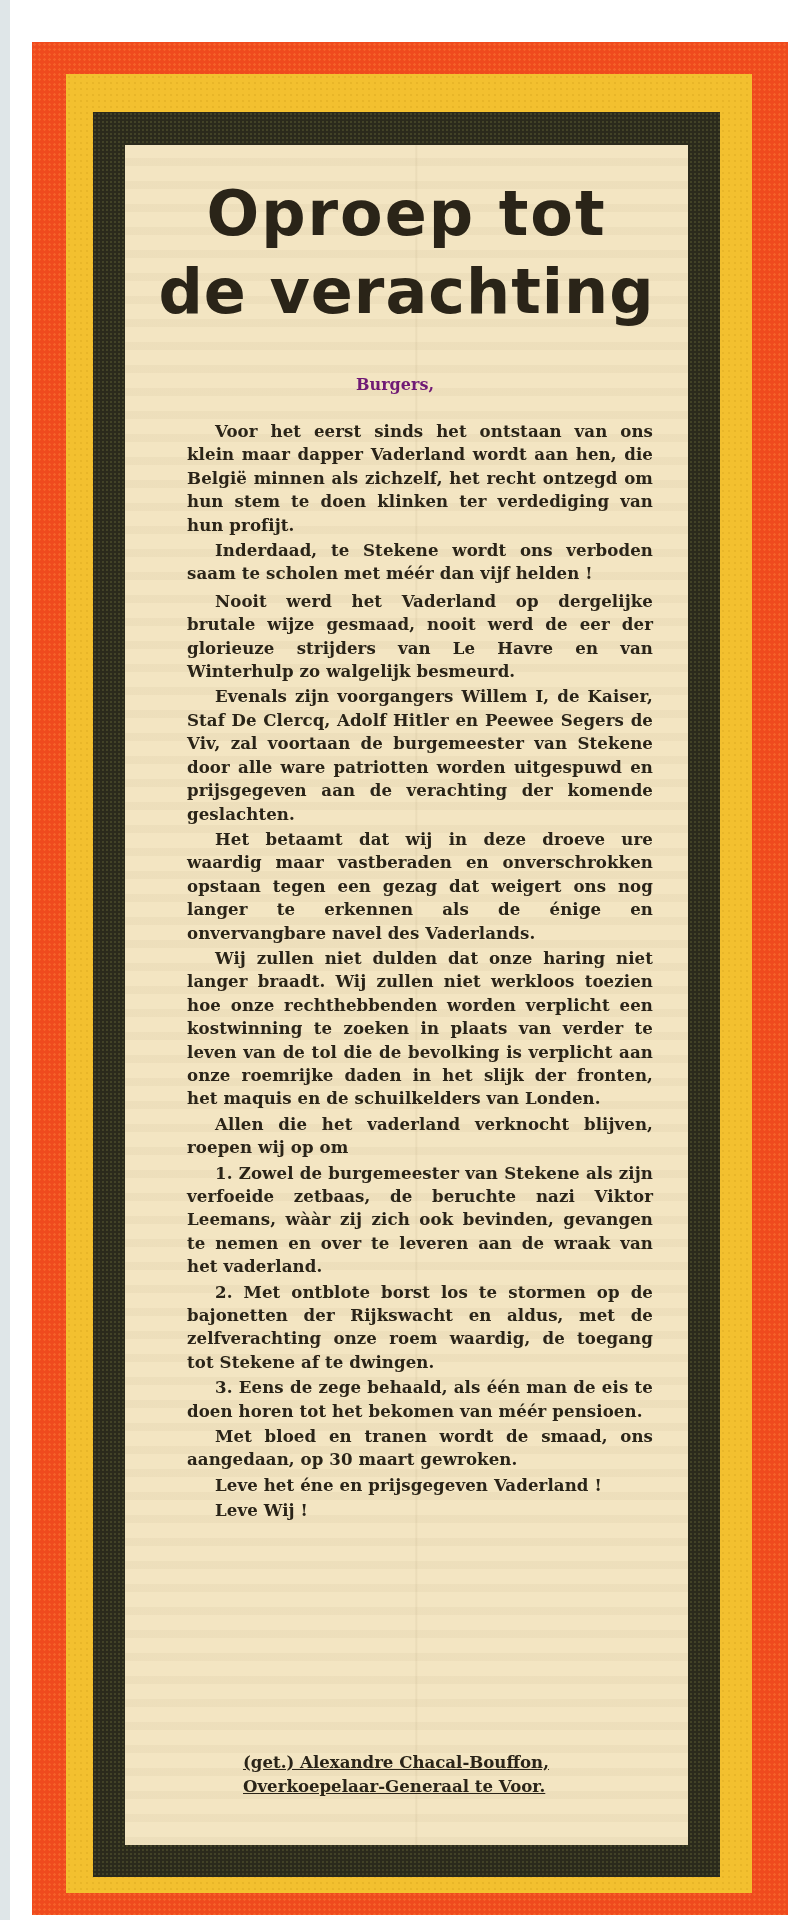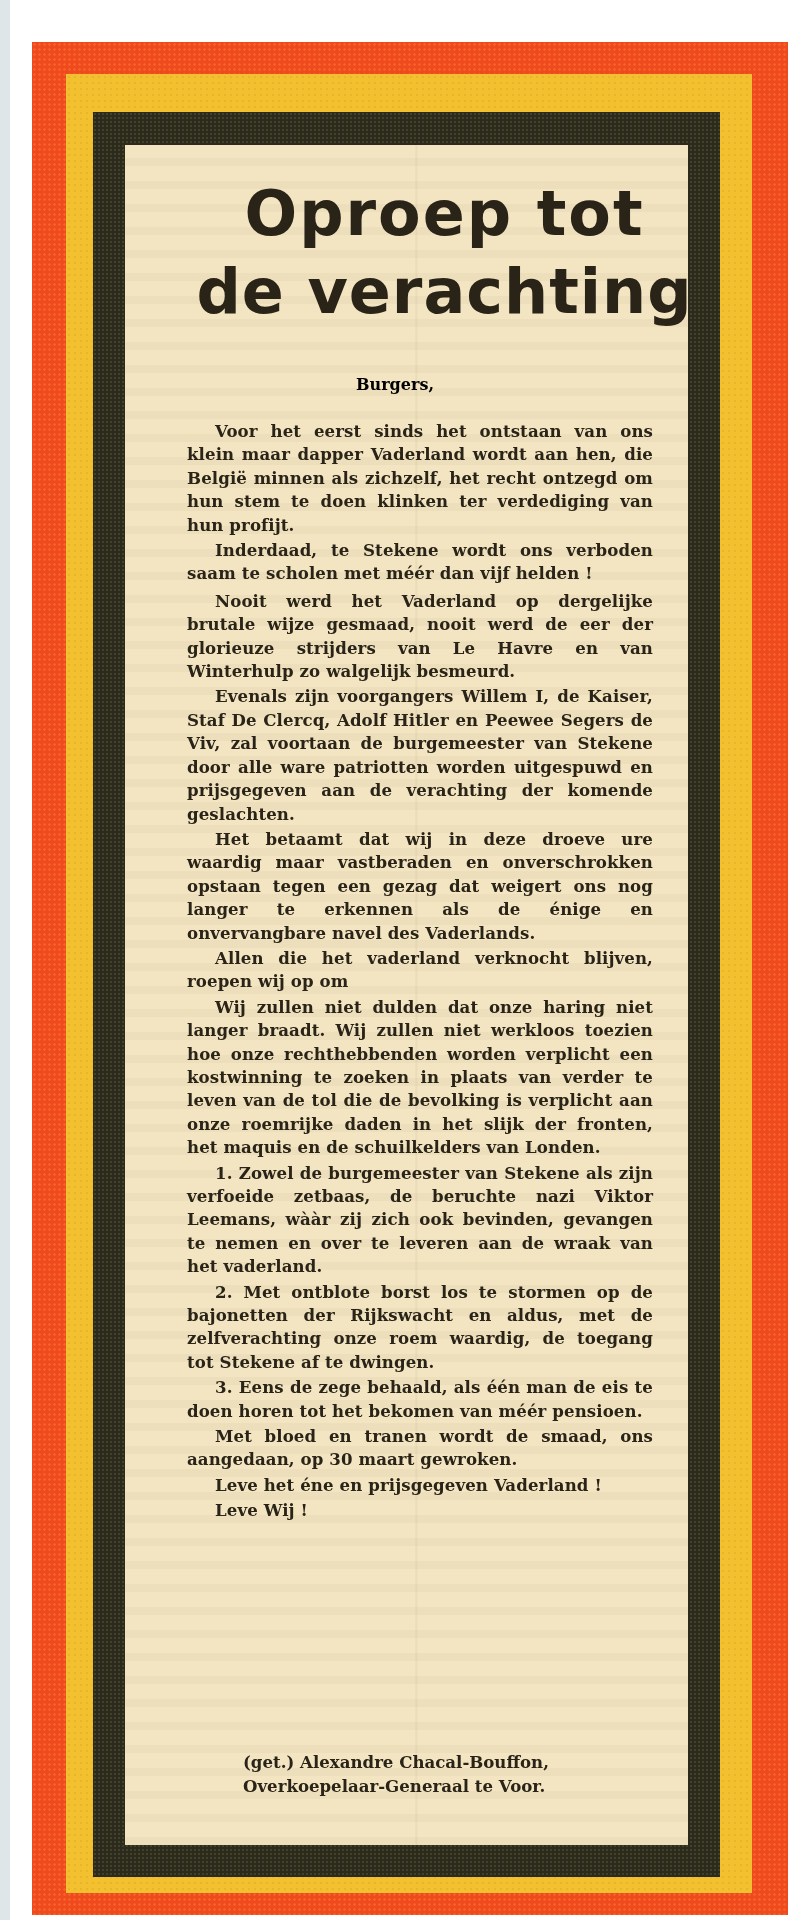--- a/index.html
+++ b/index.html
@@ -40,48 +40,47 @@
   }
   .title {
     position: absolute; left: 125px; top: 175px; width: 563px;
     text-align: center;
     font-family: "DejaVu Sans", sans-serif;
     font-weight: bold;
     color: #2a2418;
     font-size: 62px;
     line-height: 78px;
     letter-spacing: 1px;
-    margin-left: 38px;
   }
   .title .l1 { display: block; letter-spacing: 2px; }
   .title .l2 { display: block; }
   .salutation {
     position: absolute; left: 125px; top: 375px; width: 540px;
     text-align: center;
-    font-weight: bold; font-size: 16px; color: #000000;
+    font-weight: bold; font-size: 16px; color: #701a75;
     padding-left: 0;
   }
   .body-text {
     position: absolute; left: 183px; top: 420px; width: 470px;
     color: #2a2418;
     font-size: 16.6px;
     line-height: 23.4px;
     font-weight: bold;
     letter-spacing: 0.1px;
   }
   .body-text p {
     margin: 0 0 2px 4px;
     text-indent: 28px;
     text-align: justify;
     hyphens: none;
   }
   .body-text p.gap { margin-top: 4px; }
   .signature {
     position: absolute; left: 243px; top: 1750px; width: 440px;
-    color: #2a2418; font-weight: bold; font-size: 16.6px; line-height: 24px;
+    color: #2a2418; font-weight: bold; font-size: 16.6px; line-height: 24px; text-decoration: underline;
   }
   .signature span { display: block; }
 </style>
 </head>
 <body>
 
 <div class="left-edge"></div>
 
 <div class="band band-red"></div>
 <div class="band band-yellow"></div>
@@ -94,22 +93,22 @@
 </div>
 
 <div class="salutation">Burgers,</div>
 
 <div class="body-text">
   <p>Voor het eerst sinds het ontstaan van ons klein maar dapper Vaderland wordt aan hen, die België minnen als zichzelf, het recht ontzegd om hun stem te doen klinken ter verdediging van hun profijt.</p>
   <p>Inderdaad, te Stekene wordt ons verboden saam te scholen met méér dan vijf helden !</p>
   <p class="gap">Nooit werd het Vaderland op dergelijke brutale wijze gesmaad, nooit werd de eer der glorieuze strijders van Le Havre en van Winterhulp zo walgelijk besmeurd.</p>
   <p>Evenals zijn voorgangers Willem I, de Kaiser, Staf De Clercq, Adolf Hitler en Peewee Segers de Viv, zal voortaan de burgemeester van Stekene door alle ware patriotten worden uitgespuwd en prijsgegeven aan de verachting der komende geslachten.</p>
   <p>Het betaamt dat wij in deze droeve ure waardig maar vastberaden en onverschrokken opstaan tegen een gezag dat weigert ons nog langer te erkennen als de énige en onvervangbare navel des Vaderlands.</p>
+  <p>Wij zullen niet dulden dat onze haring niet langer braadt. Wij zullen niet werkloos toezien hoe onze rechthebbenden worden verplicht een kostwinning te zoeken in plaats van verder te leven van de tol die de bevolking is verplicht aan onze roemrijke daden in het slijk der fronten, het maquis en de schuilkelders van Londen.</p>
   <p>Allen die het vaderland verknocht blijven, roepen wij op om</p>
-  <p>Wij zullen niet dulden dat onze haring niet langer braadt. Wij zullen niet werkloos toezien hoe onze rechthebbenden worden verplicht een kostwinning te zoeken in plaats van verder te leven van de tol die de bevolking is verplicht aan onze roemrijke daden in het slijk der fronten, het maquis en de schuilkelders van Londen.</p>
   <p>1. Zowel de burgemeester van Stekene als zijn verfoeide zetbaas, de beruchte nazi Viktor Leemans, wààr zij zich ook bevinden, gevangen te nemen en over te leveren aan de wraak van het vaderland.</p>
   <p>2. Met ontblote borst los te stormen op de bajonetten der Rijkswacht en aldus, met de zelfverachting onze roem waardig, de toegang tot Stekene af te dwingen.</p>
   <p>3. Eens de zege behaald, als één man de eis te doen horen tot het bekomen van méér pensioen.</p>
   <p>Met bloed en tranen wordt de smaad, ons aangedaan, op 30 maart gewroken.</p>
   <p>Leve het éne en prijsgegeven Vaderland !</p>
   <p>Leve Wij !</p>
 </div>
 
 <div class="signature">
   <span>(get.) Alexandre Chacal-Bouffon,</span>

